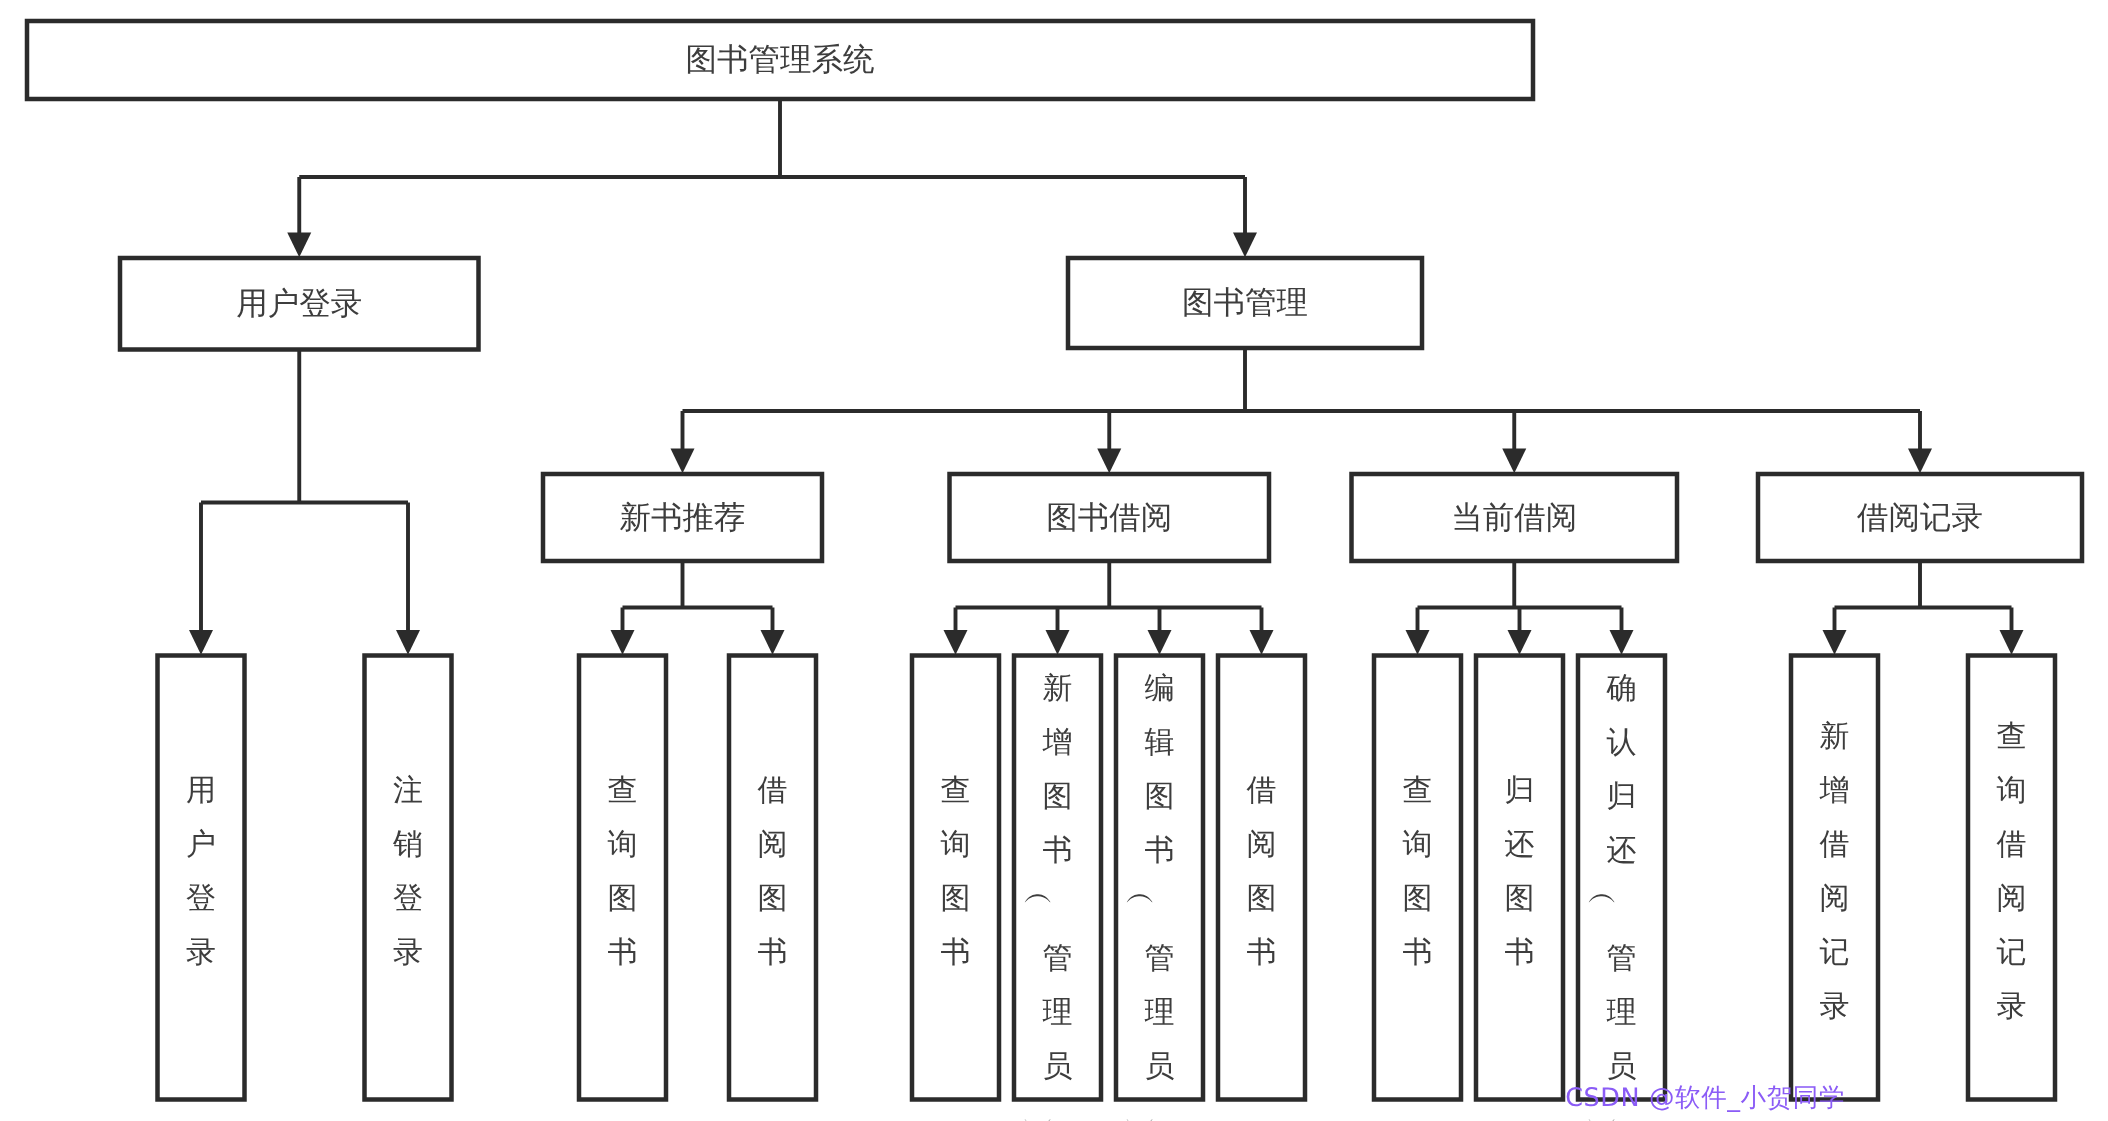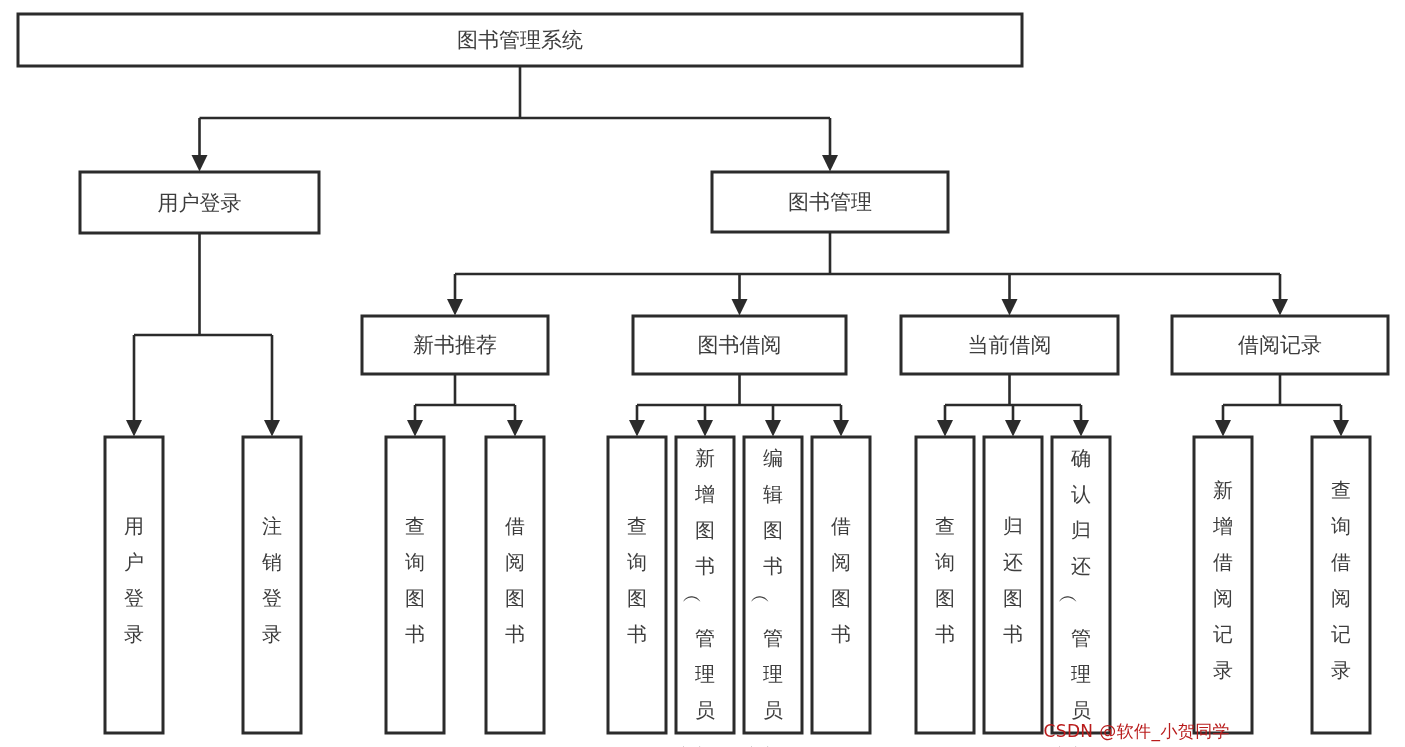--- a/index.html
+++ b/index.html
@@ -55,21 +55,21 @@
     font-family: "DejaVu Sans", "Liberation Sans", sans-serif;
     font-size: 20px;
     text-anchor: middle;
   }
   .watermark-text {
     position: absolute;
     right: 8px;
     bottom: 4px;
     font-family: "DejaVu Sans", "Liberation Sans", sans-serif;
     font-size: 17px;
-    color: #b91c1c;
+    color: #8b5cf6;
     white-space: nowrap;
     letter-spacing: 0.4px;
     margin-top: 43px;
   }
 </style>
 </head>
 <body>
 
 <div id="diagram-root">
   <svg id="flowchart" viewBox="0 0 1405 747" aria-label="图书管理系统 结构图">

